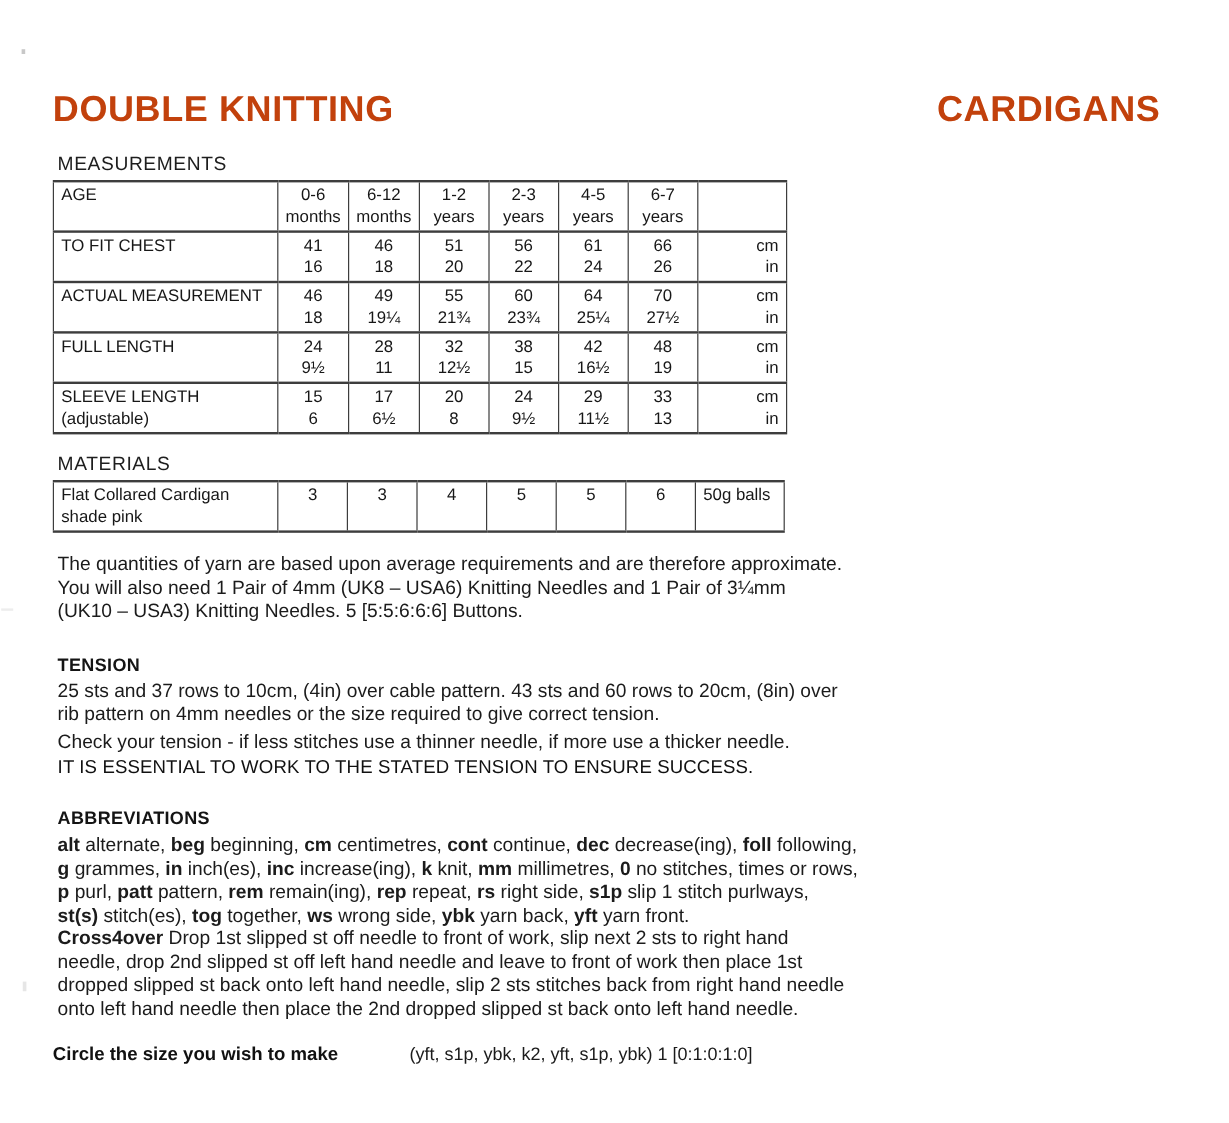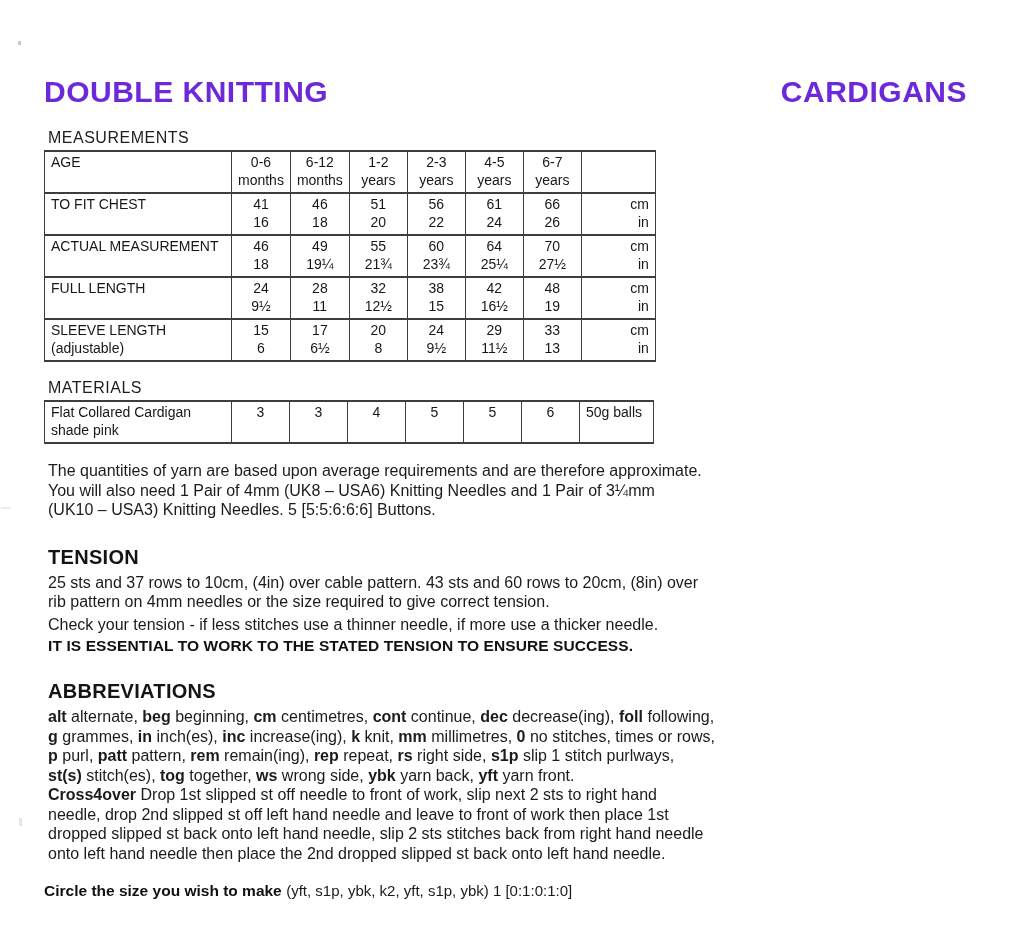--- a/index.html
+++ b/index.html
@@ -11,21 +11,21 @@
     color: #1b1b1b;
     position: relative;
   }
   .page { padding: 78px 0 0 44px; width: 1024px; }
 
   
   .titles {
     display: flex; justify-content: space-between;
     width: 923px; 
     font-weight: bold; font-size: 30px; line-height: 28px;
-    letter-spacing: 0.5px; color: #6d28d9;
+    letter-spacing: 0.5px; color: #c2410c;
   }
 
   
   .section-heading {
     font-size: 16px; font-weight: normal; letter-spacing: 0.5px;
     color: #1e1e1e; margin: 0 0 0 4px;
   }
   .mh1 { margin-top: 23px; }
   .mh2 { margin-top: 17px; }
 
@@ -46,38 +46,38 @@
   td.unit { text-align: right; padding-right: 9px; }
   td.unitl { text-align: left; padding-left: 7px; }
   td.vb { vertical-align: bottom; }
   tr.r-meas { height: 42px; }
   tr.r-mat { height: 42px; }
 
   
   .para { font-size: 16px; line-height: 19.5px; color: #1b1b1b; margin-left: 4px; white-space: nowrap; }
   .yarn-note { margin-top: 17px; }
   .sub-heading {
-    font-size: 20px; font-weight: bold; letter-spacing: 0.3px;
+    font-size: 15px; font-weight: bold; letter-spacing: 0.3px;
     color: #141414; margin-left: 4px;
   }
   .sh-tension { margin-top: 26px; }
   .sh-abbrev { margin-top: 25px; }
   .tension-p1 { margin-top: 4px; }
   .tension-p2 { margin-top: 3px; }
   .tension-emph {
-    font-size: 15.5px; font-weight: bold; letter-spacing: 0.1px;
+    font-size: 15.5px; font-weight: normal; letter-spacing: 0.1px;
     color: #111; margin: 3px 0 0 4px; white-space: nowrap;
   }
   .abbrev-body { margin-top: 4px; }
   .b { font-weight: bold; }
 
   
   .footer { margin-top: 19px; margin-left: 0; white-space: nowrap; }
   .footer-bold { font-size: 15.5px; font-weight: bold; color: #111; }
-  .footer-frag { font-size: 15px; color: #1b1b1b; }
+  .footer-frag { font-size: 15px; color: #1b1b1b; margin-left: 55px; }
 
   
   .artifact { position: absolute; background: #9a9a9a; }
   .a1 { left: 18px; top: 41px; width: 3px; height: 4px; opacity: .55; }
   .a2 { left: 1px; top: 507px; width: 10px; height: 2px; opacity: .18; }
   .a3 { left: 19px; top: 818px; width: 3px; height: 8px; opacity: .25; }
 </style>
 </head>
 <body>
 

